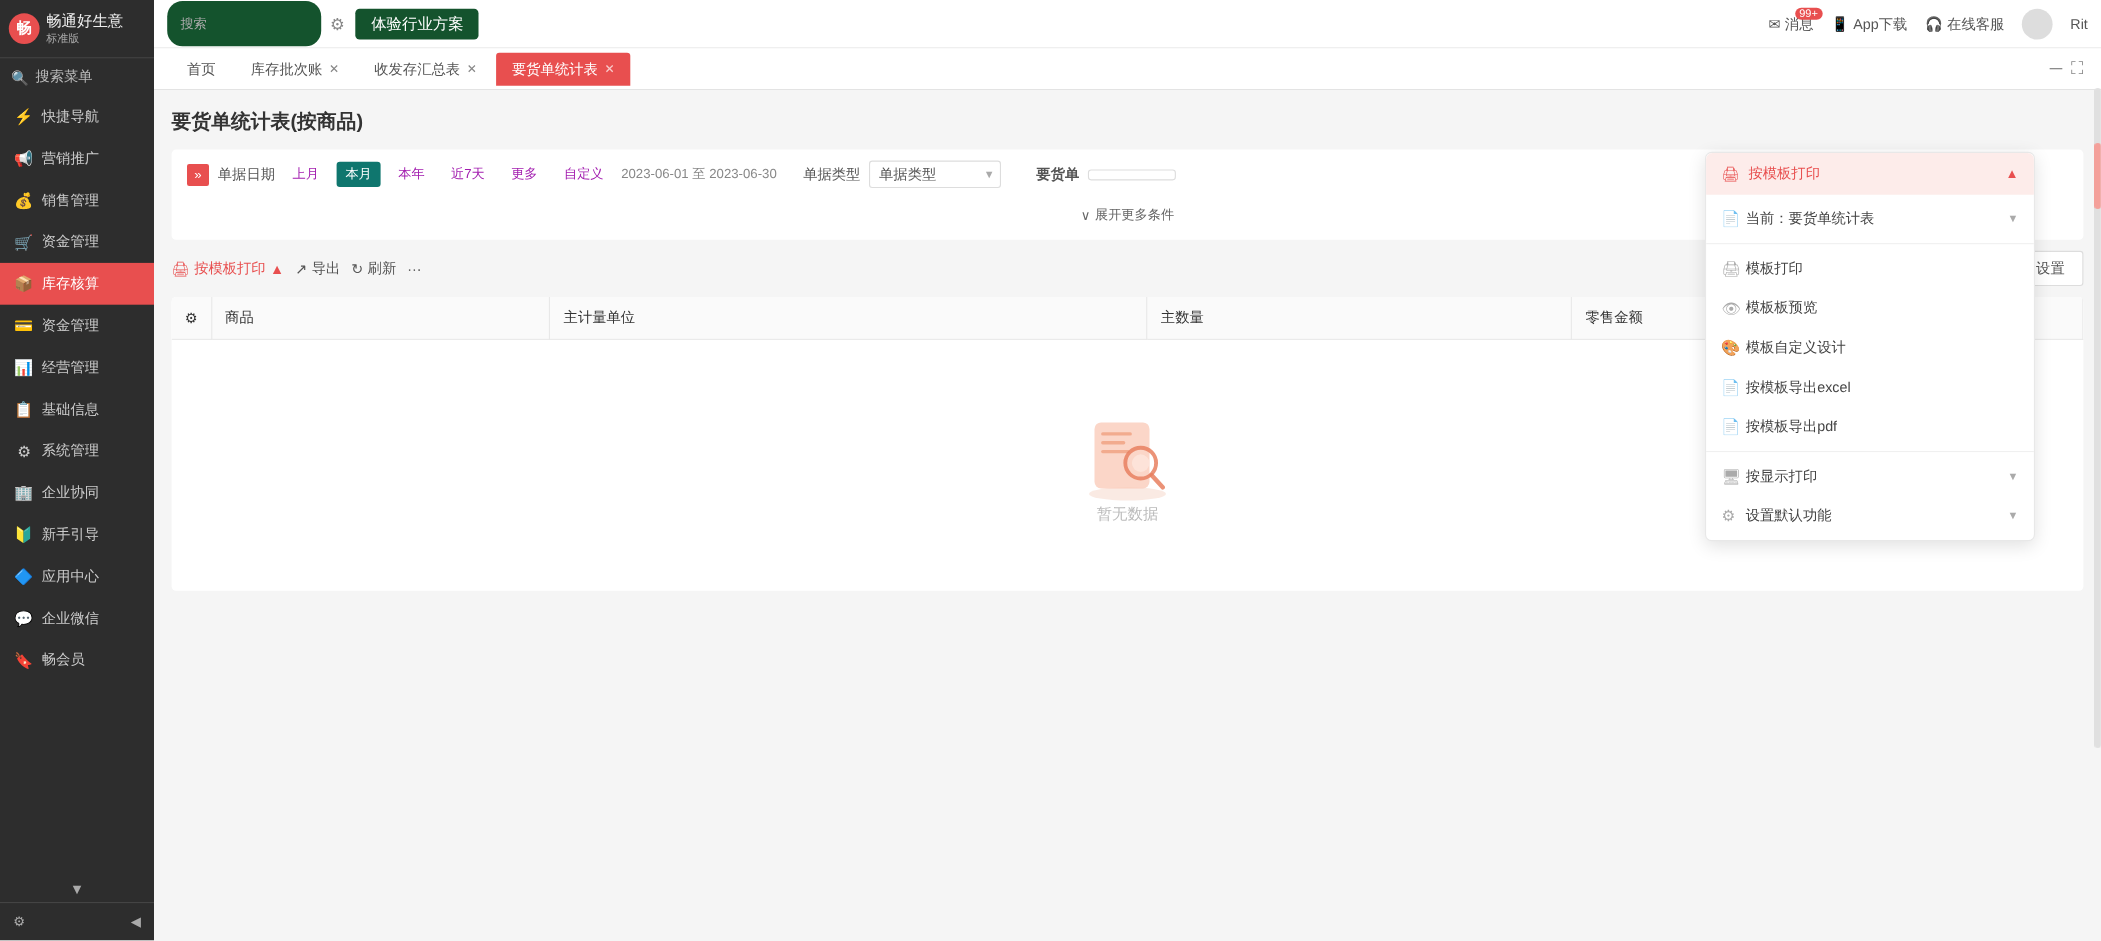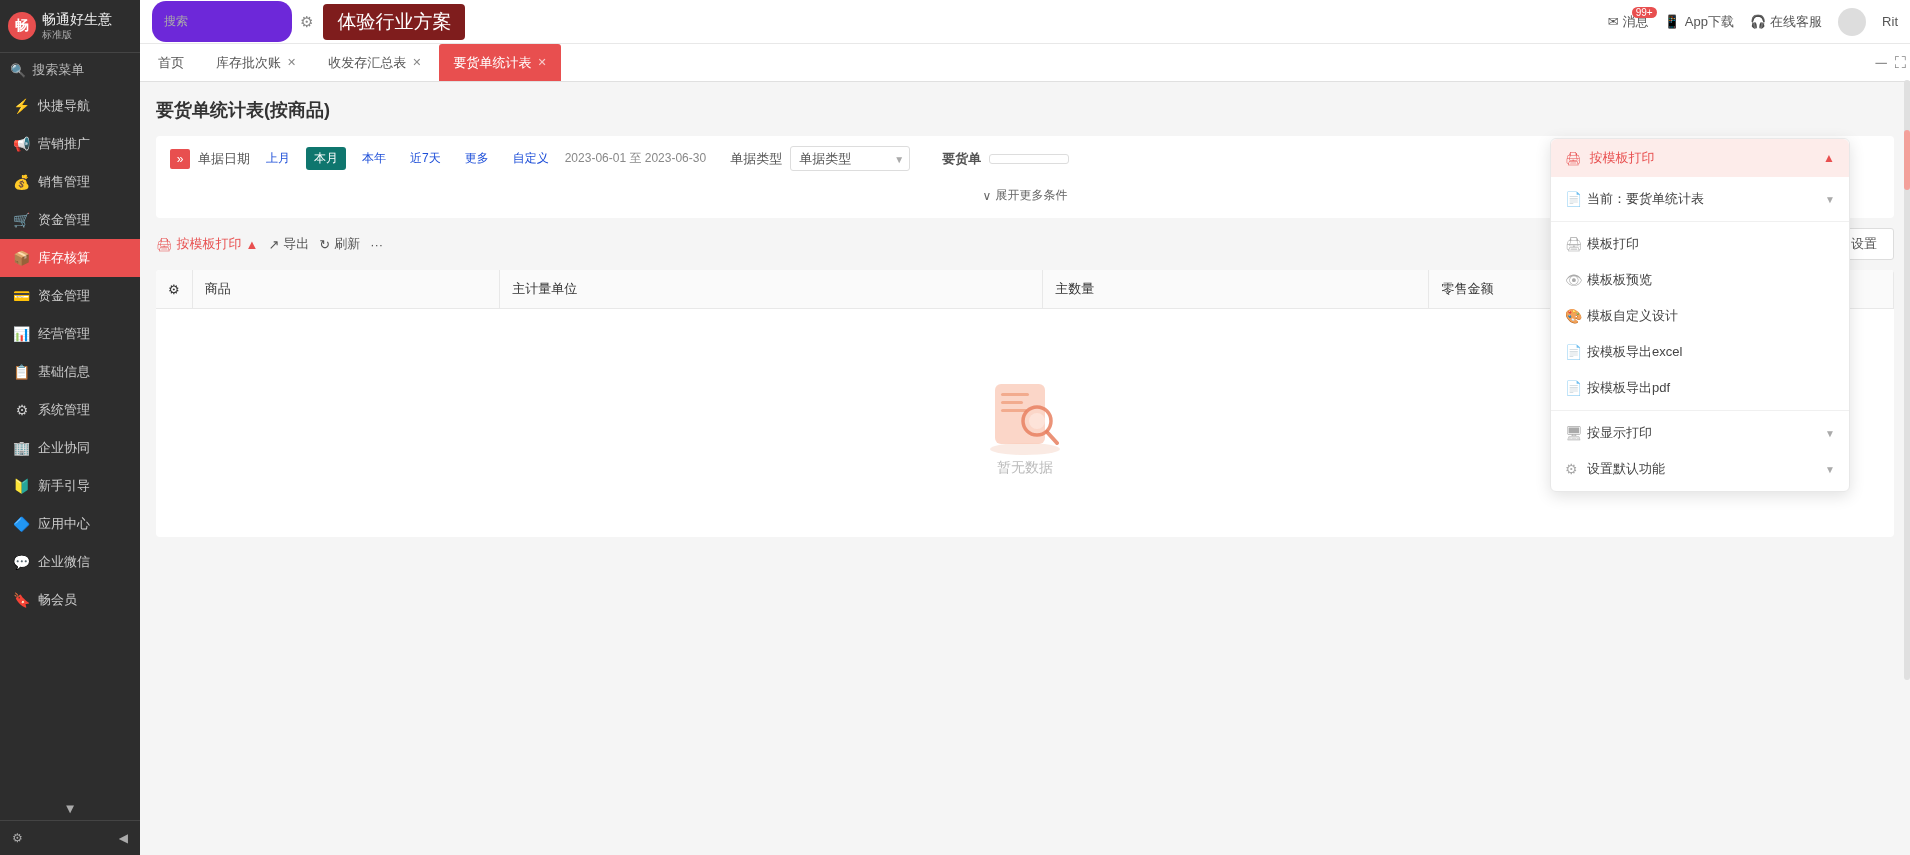--- a/index.html
+++ b/index.html
@@ -85,36 +85,36 @@
       background: white;
       height: 44px;
       display: flex;
       align-items: center;
       padding: 0 12px;
       border-bottom: 1px solid #e8e8e8;
       flex-shrink: 0;
     }
     .topbar-left { display: flex; align-items: center; flex: 1; }
     .topbar-search-box {
-      background: #6d28d9;
+      background: #14532d;
       border-radius: 14px;
       padding: 12px 12px;
       font-size: 12px;
       color: #aaa;
       min-width: 140px;
       margin-right: 8px;
     }
     .topbar-gear { color: #888; margin-right: 10px; font-size: 15px; cursor: pointer; }
     .topbar-trial {
-      background: #7f1d1d;
+      background: #14532d;
       color: white;
       border: none;
       border-radius: 4px;
       padding: 5px 14px;
-      font-size: 19px;
+      font-size: 14px;
       cursor: pointer;
     }
     .topbar-right { display: flex; align-items: center; gap: 16px; color: #555; font-size: 13px; }
     .topbar-right .badge-wrap { position: relative; display: inline-flex; align-items: center; cursor: pointer; }
     .badge-red {
       background: #e84f4f;
       color: white;
       font-size: 10px;
       border-radius: 8px;
       padding: 0 4px;
@@ -130,21 +130,22 @@
       background: #ddd;
       border-radius: 50%;
     }
     .topbar-username { color: #555; font-size: 13px; }
 
     
     .tabbar {
       background: white;
       height: 38px;
       display: flex;
-      padding: 0 4px;
+      align-items: center;
+      padding: 0 16px;
       border-bottom: 1px solid #e0e0e0;
       flex-shrink: 0;
       gap: 4px;
       position: relative;
     }
     .tab-item {
       padding: 6px 14px;
       font-size: 13px;
       cursor: pointer;
       color: #555;
@@ -188,21 +189,21 @@
       align-items: center;
       justify-content: center;
       font-size: 12px;
       flex-shrink: 0;
     }
     .filter-label { color: #555; font-size: 13px; white-space: nowrap; }
     .date-option {
       padding: 3px 8px;
       font-size: 12px;
       cursor: pointer;
-      color: #1d4ed8;
+      color: #a21caf;
       border-radius: 2px;
     }
     .date-option.active { background: #0f766e; color: white; border-radius: 3px; }
     .date-range { font-size: 12px; color: #888; }
     .filter-select {
       border: 1px solid #ddd;
       border-radius: 3px;
       padding: 4px 24px 4px 8px;
       font-size: 13px;
       color: #555;

